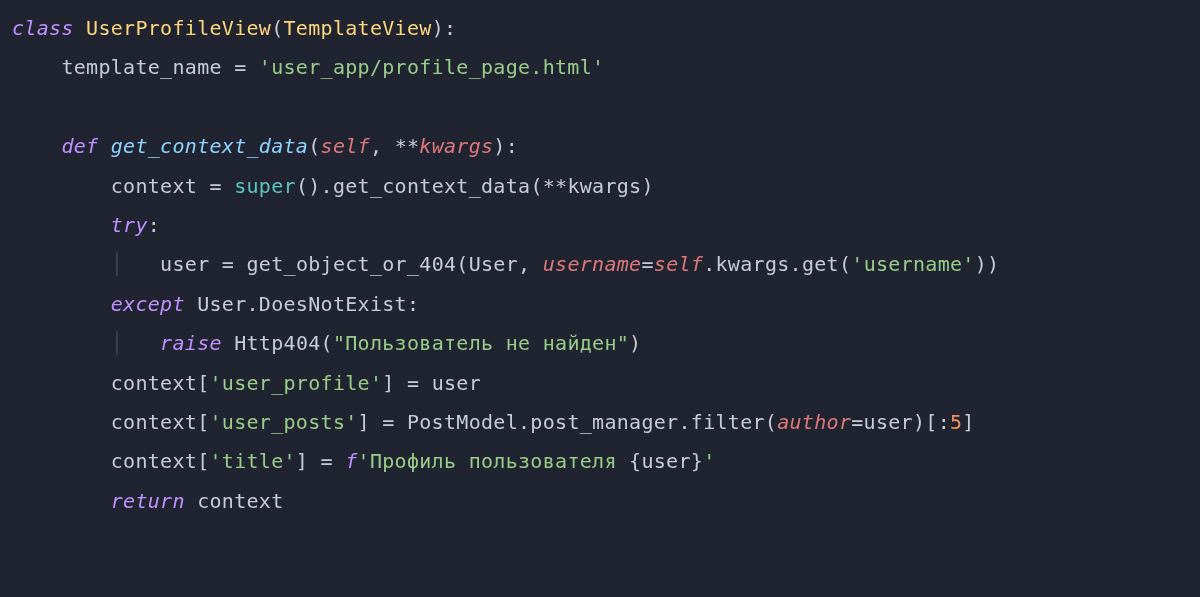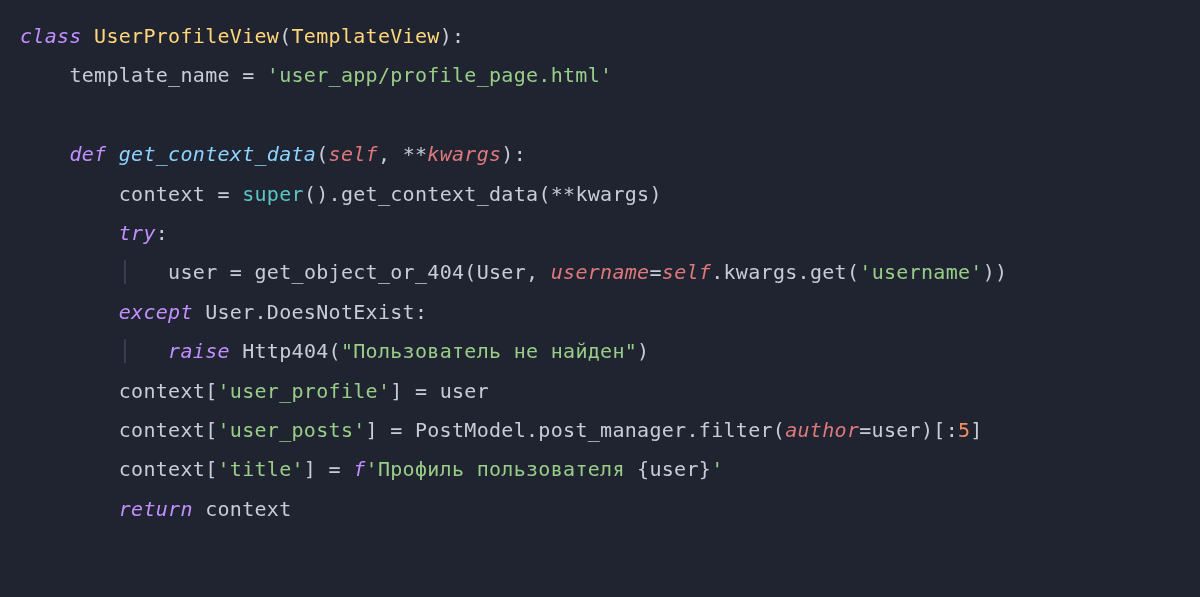--- a/index.html
+++ b/index.html
@@ -10,21 +10,21 @@
     font-family: "SF Mono", "Menlo", "Consolas", "Liberation Mono", monospace;
     font-size: 20px;
     line-height: 1.97;
     letter-spacing: 0.3px;
     font-weight: 400;
     width: 1200px;
     height: 597px;
     overflow: hidden;
   }
   pre {
-    margin: 16px;
+    margin: 8px;
     padding: 1px 4px 0 4px;
     white-space: pre;
   }
   .kw   { color: #c18fff; font-style: italic; }
   .cls  { color: #ffd77a; }
   .fn   { color: #8cd3ff; font-style: italic; }
   .call { color: #c7ccd6; }
   .sup  { color: #5bc6c3; }
   .self { color: #e0787b; font-style: italic; }
   .arg  { color: #e0787b; font-style: italic; }

